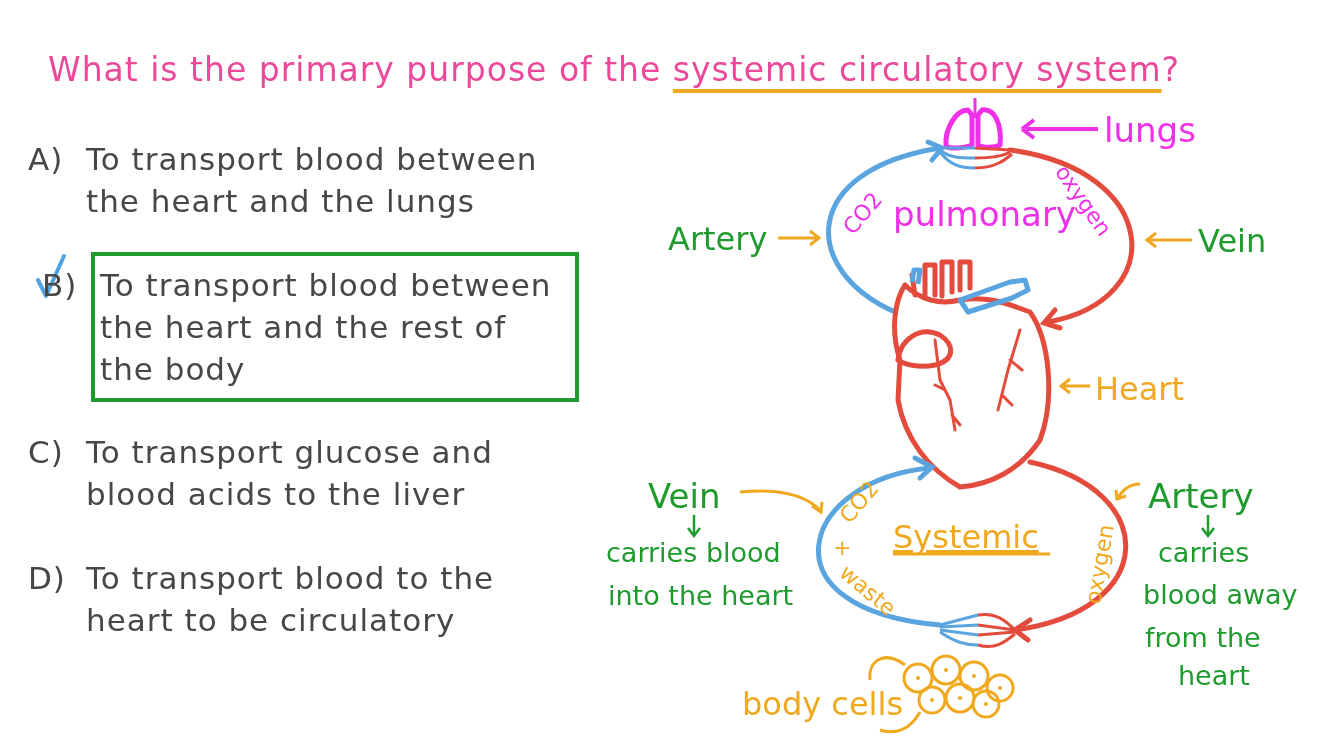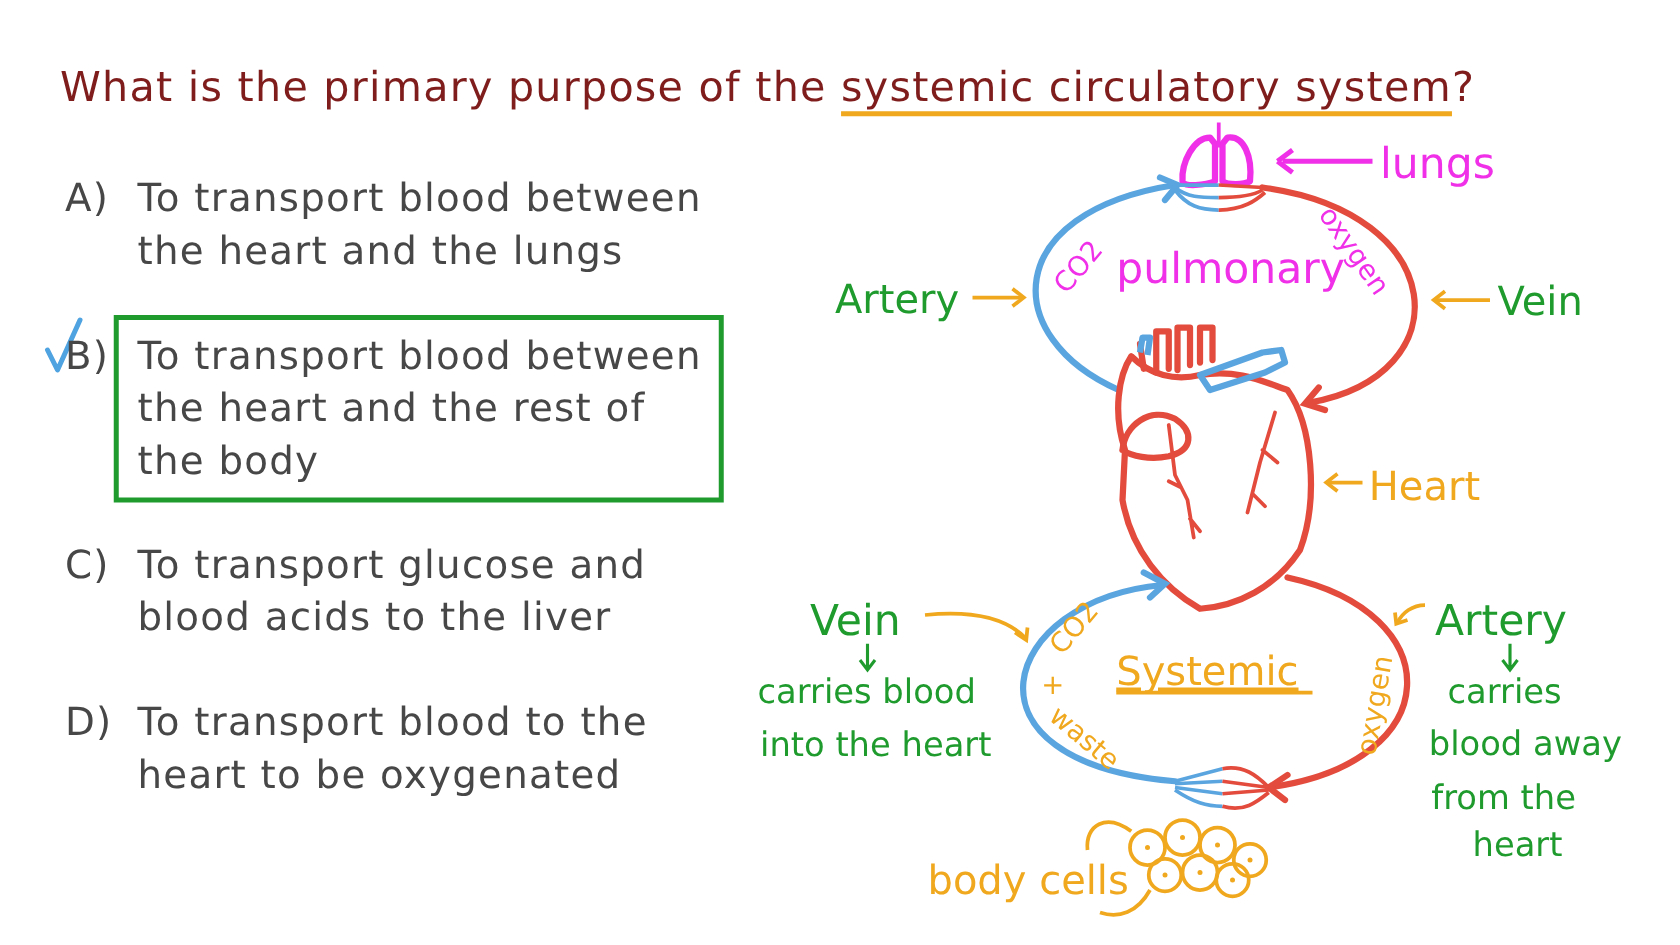--- a/index.html
+++ b/index.html
@@ -1,25 +1,25 @@
 <!DOCTYPE html>
 <html><head>
 <meta charset="utf-8">
 <style>
   html, body { margin: 0; padding: 0; background: #ffffff; }
   body { width: 1344px; height: 756px; position: relative; overflow: hidden;
          font-family: "DejaVu Sans", sans-serif; color: #474747; }
   .hand { font-family: "DejaVu Sans", sans-serif; letter-spacing: 1px; }
-  #question { position: absolute; left: 48px; top: 50px; font-size: 33px; white-space: nowrap; color: #7f1d1d; }
+  #question { position: absolute; left: 48px; top: 50px; font-size: 33px; white-space: nowrap; color: #ec4899; }
   #question .uline { text-decoration: underline; text-decoration-color: #f0a81f; text-decoration-thickness: 4px; text-underline-offset: 8px; }
-  .opt { position: absolute; left: 52px; font-size: 31px; line-height: 42px; color: #474747; }
+  .opt { position: absolute; left: 28px; font-size: 31px; line-height: 42px; color: #474747; }
   .opt .letter { display: inline-block; width: 58px; vertical-align: top; }
   .opt .text { display: inline-block; vertical-align: top; }
   #opt-a { top: 138px; }
-  #opt-b { top: 264px; }
+  #opt-b { top: 264px; margin-left: 14px; }
   #opt-c { top: 431px; }
   #opt-d { top: 557px; }
   #answer-box { position: absolute; left: 91px; top: 252px; width: 488px; height: 150px; border: 4px solid #1f9b2e; box-sizing: border-box; }
   #opt-b .text { width: 460px; }
   #check { position: absolute; left: 34px; top: 252px; }
   #diagram { position: absolute; left: 0; top: 0; }
   .lbl { font-family: "DejaVu Sans", sans-serif; }
 </style>
 </head>
 <body>
@@ -38,21 +38,21 @@
 <div id="opt-a" class="opt hand">
   <span class="letter">A)</span><span class="text" style="width:500px">To transport blood between the heart and the lungs</span>
 </div>
 <div id="opt-b" class="opt hand">
   <span class="letter">B)</span><span class="text">To transport blood between the heart and the rest of the body</span>
 </div>
 <div id="opt-c" class="opt hand">
   <span class="letter">C)</span><span class="text" style="width:450px">To transport glucose and blood acids to the liver</span>
 </div>
 <div id="opt-d" class="opt hand">
-  <span class="letter">D)</span><span class="text" style="width:450px">To transport blood to the heart to be oxygenated</span>
+  <span class="letter">D)</span><span class="text" style="width:450px">To transport blood to the heart to be circulatory</span>
 </div>
 
 <svg id="diagram" width="1344" height="756">
   <defs>
     <marker id="ah-blue" markerWidth="10" markerHeight="10" refX="6" refY="5" orient="auto">
       <path d="M0 0 L7 5 L0 10" fill="none" stroke="#5aa5e0" stroke-width="2"></path>
     </marker>
     <marker id="ah-red" markerWidth="10" markerHeight="10" refX="6" refY="5" orient="auto">
       <path d="M0 0 L7 5 L0 10" fill="none" stroke="#e34b3c" stroke-width="2"></path>
     </marker>

